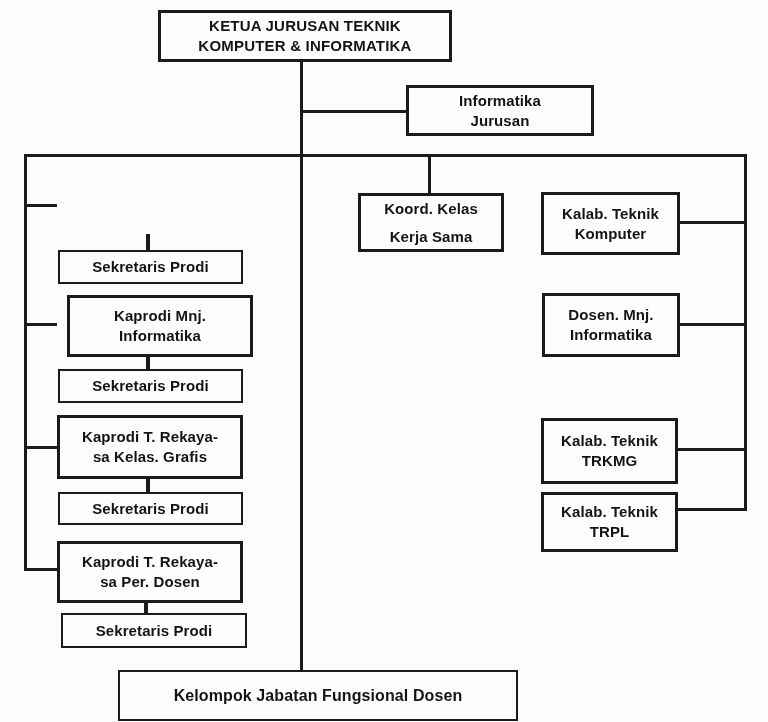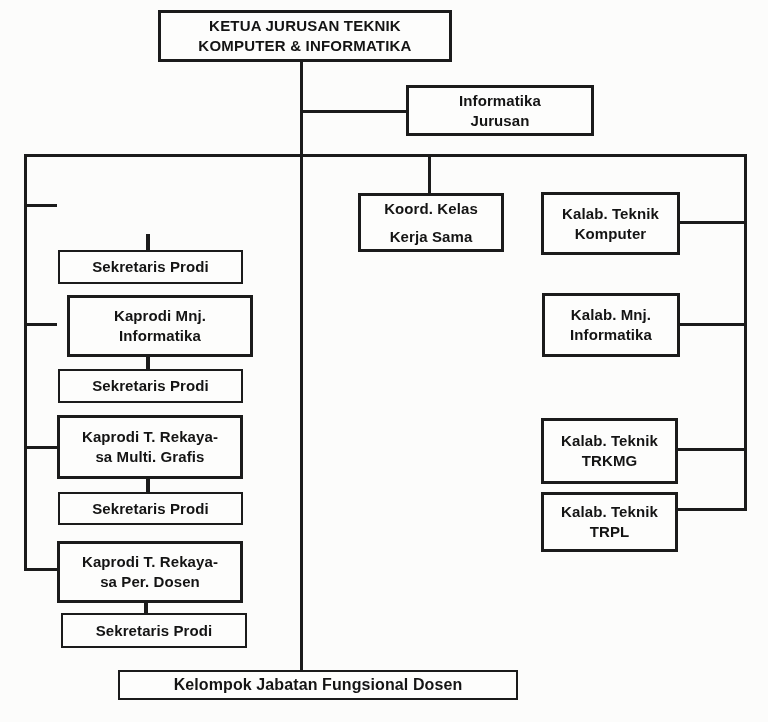--- a/index.html
+++ b/index.html
@@ -77,21 +77,21 @@
   <div class="box" style="left:57px;top:295px;width:186px;height:62px;margin-left:10px;">
     <span>Kaprodi Mnj.</span>
     <span>Informatika</span>
   </div>
   <div class="box thin" style="left:58px;top:369px;width:185px;height:34px;">
     <span>Sekretaris Prodi</span>
   </div>
 
   <div class="box" style="left:57px;top:415px;width:186px;height:64px;">
     <span>Kaprodi T. Rekaya-</span>
-    <span>sa Multi. Grafis</span>
+    <span>sa Kelas. Grafis</span>
   </div>
   <div class="box thin" style="left:58px;top:492px;width:185px;height:33px;">
     <span>Sekretaris Prodi</span>
   </div>
 
   <div class="box" style="left:57px;top:541px;width:186px;height:62px;">
     <span>Kaprodi T. Rekaya-</span>
     <span>sa Per. Dosen</span>
   </div>
   <div class="box thin" style="left:61px;top:613px;width:186px;height:35px;">
@@ -101,29 +101,29 @@
   <div class="box" style="left:358px;top:193px;width:146px;height:59px;gap:8px;">
     <span>Koord. Kelas</span>
     <span>Kerja Sama</span>
   </div>
 
   <div class="box" style="left:541px;top:192px;width:139px;height:63px;">
     <span>Kalab. Teknik</span>
     <span>Komputer</span>
   </div>
   <div class="box" style="left:542px;top:293px;width:138px;height:64px;">
-    <span>Kalab. Mnj.</span>
+    <span>Dosen. Mnj.</span>
     <span>Informatika</span>
   </div>
   <div class="box" style="left:541px;top:418px;width:137px;height:66px;">
     <span>Kalab. Teknik</span>
     <span>TRKMG</span>
   </div>
   <div class="box" style="left:541px;top:492px;width:137px;height:60px;">
     <span>Kalab. Teknik</span>
     <span>TRPL</span>
   </div>
 
-  <div class="box thin big" style="left:118px;top:670px;width:400px;height:30px;">
+  <div class="box thin big" style="left:118px;top:670px;width:400px;height:51px;">
     <span>Kelompok Jabatan Fungsional Dosen</span>
   </div>
 
 </div>
 
 </body></html>

